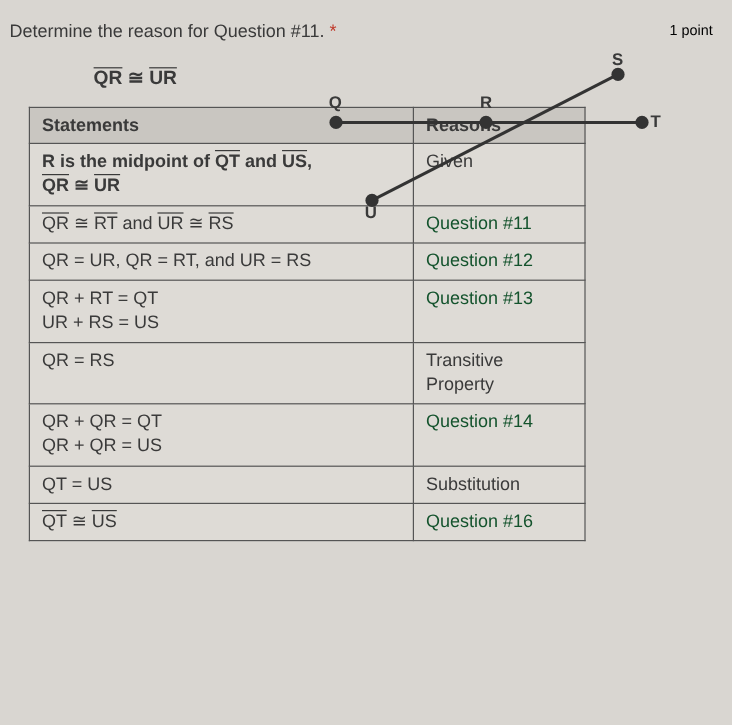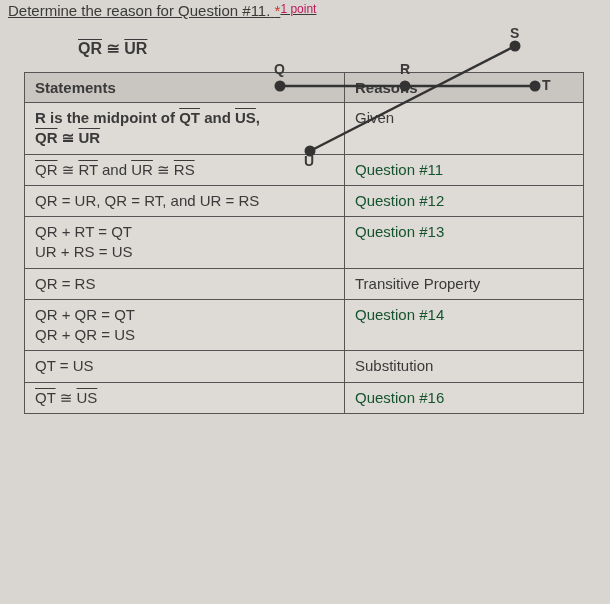--- a/index.html
+++ b/index.html
@@ -6,48 +6,47 @@
   body {
     background: #d9d6d1;
     font-family: Arial, Helvetica, sans-serif;
     width: 610px;
     height: 604px;
     overflow: hidden;
     color: #3a3a3a;
   }
   .header {
     display: flex;
-    justify-content: flex-start;
-    padding: 2px 16px 8px 8px;
-    text-decoration: underline;
+    justify-content: space-between;
+    padding: 18px 16px 8px 8px;
   }
   .title { font-size: 15px; color: #3a3a3a; }
   .star { color: #c03a2b; }
-  .points { font-size: 12px; color: #be185d; }
+  .points { font-size: 12px; color: #000000; }
   .problem {
     padding: 10px 8px 6px 24px;
     position: relative;
   }
   .given-label { font-weight: bold; display: inline; }
   .line2 { margin-left: 54px; margin-top: 2px; }
   .prove-row { margin-top: 14px; }
   .overline { text-decoration: overline; }
   .diagram {
     position: absolute;
     left: 250px;
     top: 4px;
     width: 320px;
     height: 140px;
     font-weight: bold;
     font-size: 14px;
   }
   .proof-table {
     margin: 8px 0 0 24px;
     border-collapse: collapse;
-    width: 560px;
+    width: 464px;
     font-size: 15px;
     background: #dedbd6;
   }
   .proof-table th {
     background: #c9c6c1;
     text-align: left;
     padding: 6px 10px;
     border: 1.5px solid #555;
     font-weight: bold;
   }

